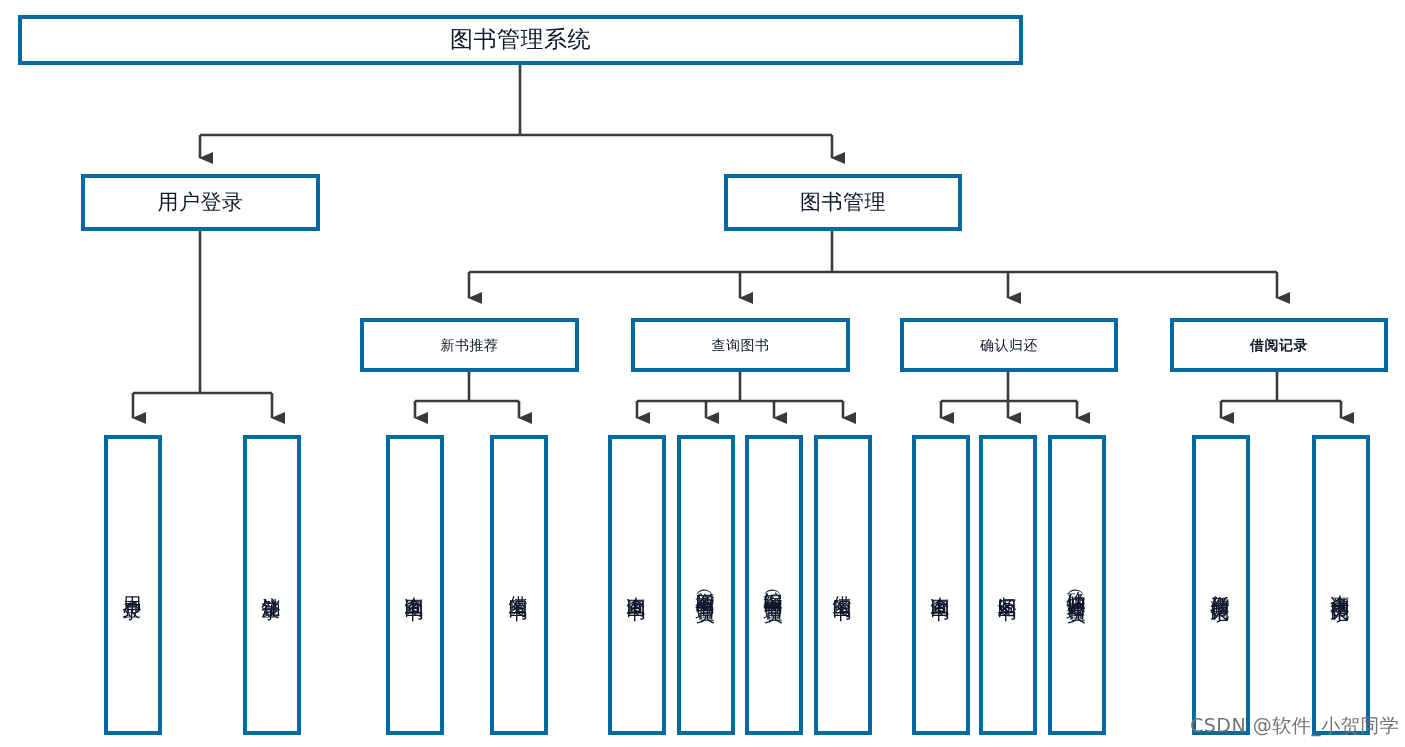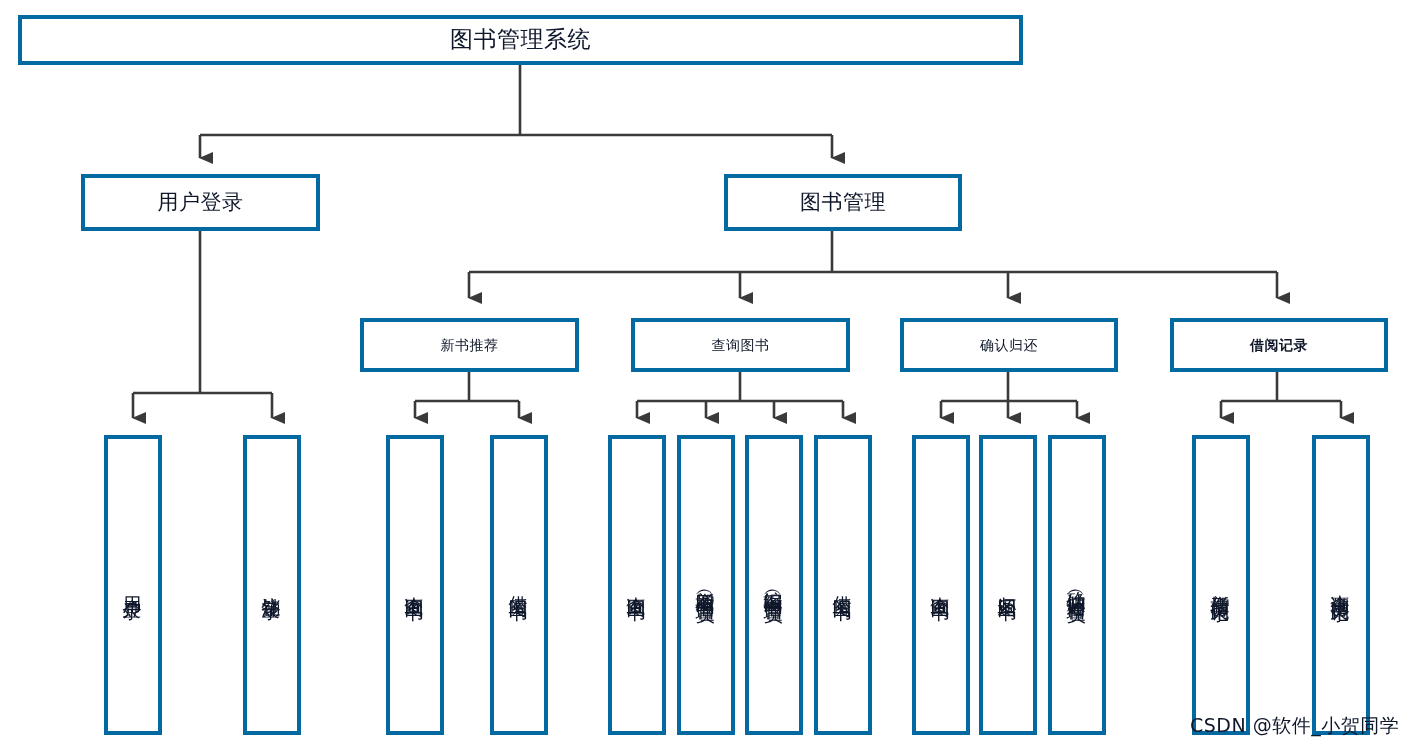--- a/index.html
+++ b/index.html
@@ -51,21 +51,21 @@
     writing-mode: vertical-rl;
     text-orientation: upright;
     font-size: 19px;
     line-height: 1.06;
     letter-spacing: 2px;
     white-space: nowrap;
   }
   .watermark {
     position: absolute;
     font-size: 19px;
-    color: #0f172a;
+    color: #737373;
     white-space: nowrap;
     letter-spacing: 0.5px;
   }
 </style>
 </head>
 <body>
 
 <div id="canvas">
 
   <svg class="wires" viewBox="0 0 1405 747" xmlns="http://www.w3.org/2000/svg">

